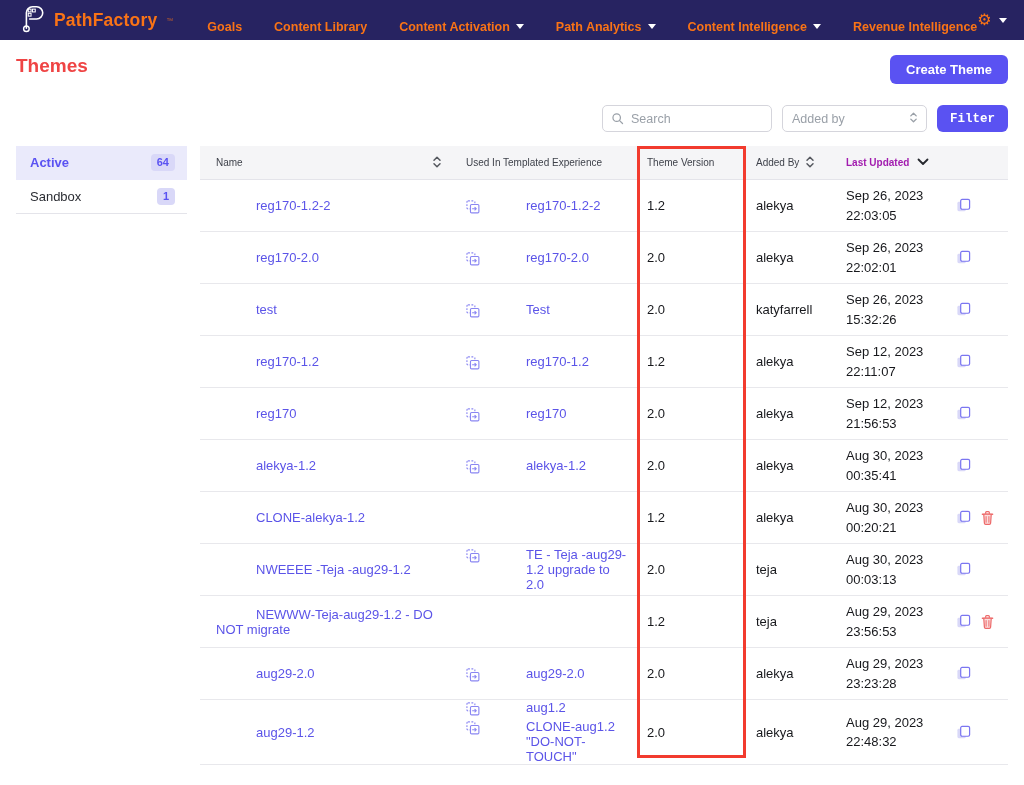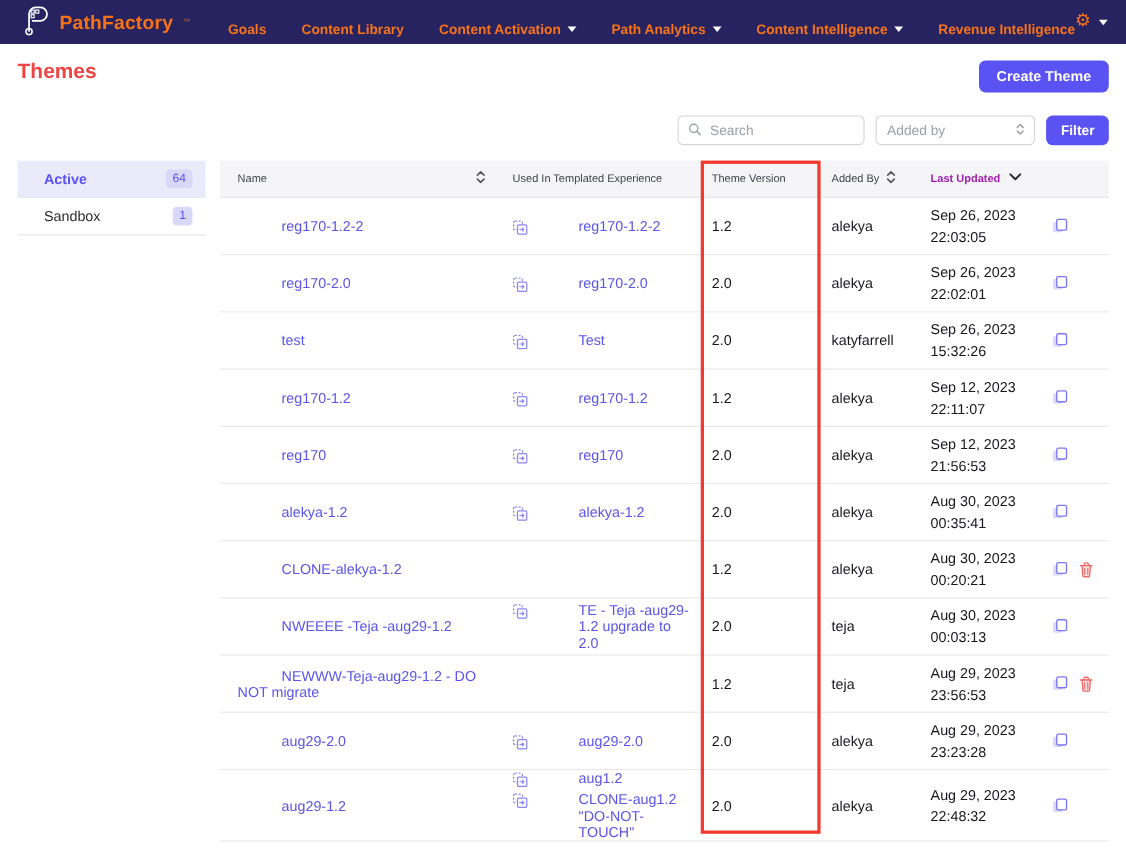--- a/index.html
+++ b/index.html
@@ -33,32 +33,32 @@
   .toolbar-row { display:flex; justify-content:flex-end; align-items:center;
     gap:10px; padding:21px 16px 13px 16px; }
   .search-box { position:relative; width:170px; }
   .search-box input { width:100%; height:27px; border:1px solid #d5d5dc; border-radius:5px;
     padding:0 8px 0 28px; font-size:12.5px; font-family:inherit; color:#333; outline:none; }
   .search-box input::placeholder { color:#9aa0a8; }
   .search-icon { position:absolute; left:9px; top:6px; }
   .select-box { width:145px; height:27px; border:1px solid #d5d5dc; border-radius:5px;
     display:flex; align-items:center; justify-content:space-between; padding:0 8px 0 9px;
     font-size:12.5px; color:#9aa0a8; cursor:pointer; background:#fff; }
-  .btn-filter { font-size:12.5px; height:27px; padding:0 13px; }
+  .btn-filter { font-size:12.5px; height:27px; padding:0 13px;font-family:Liberation Mono, monospace; }
 
   
   .content { display:flex; align-items:flex-start; padding:1px 16px 0 16px; gap:13px; }
 
   
   .sidebar { width:171px; flex:none; }
   .side-item { height:34px; display:flex; align-items:center; justify-content:space-between;
-    padding:0 12px 0 24px; font-size:13px; color:#2b2d33; cursor:pointer;
+    padding:0 12px 0 14px; font-size:13px; color:#2b2d33; cursor:pointer;
     border-bottom:1px solid #e4e4ea; }
   .side-item.active { background:#eaeafb; color:#5a52f2; font-weight:700; border-bottom-color:transparent; }
-  .side-badge { background:#d9d8f8; color:#5a52f2; font-size:11px; font-weight:400;
+  .side-badge { background:#d9d8f8; color:#5a52f2; font-size:11px; font-weight:700;
     border-radius:4px; padding:2px 6px; line-height:1.2; }
 
   
   .table-wrap { position:relative; width:808px; flex:none; }
   .thead, .tr { display:grid; grid-template-columns:256px 181px 109px 90px 110px 62px; }
   .thead { background:#f5f5f7; height:34px; align-items:center;
     border-bottom:1px solid #e4e4ea; }
   .th { font-size:10px; color:#3f424b; white-space:nowrap; display:flex;
     align-items:center; gap:6px; padding-left:10px; }
   .th-name { padding-left:16px; justify-content:space-between; padding-right:14px; }

